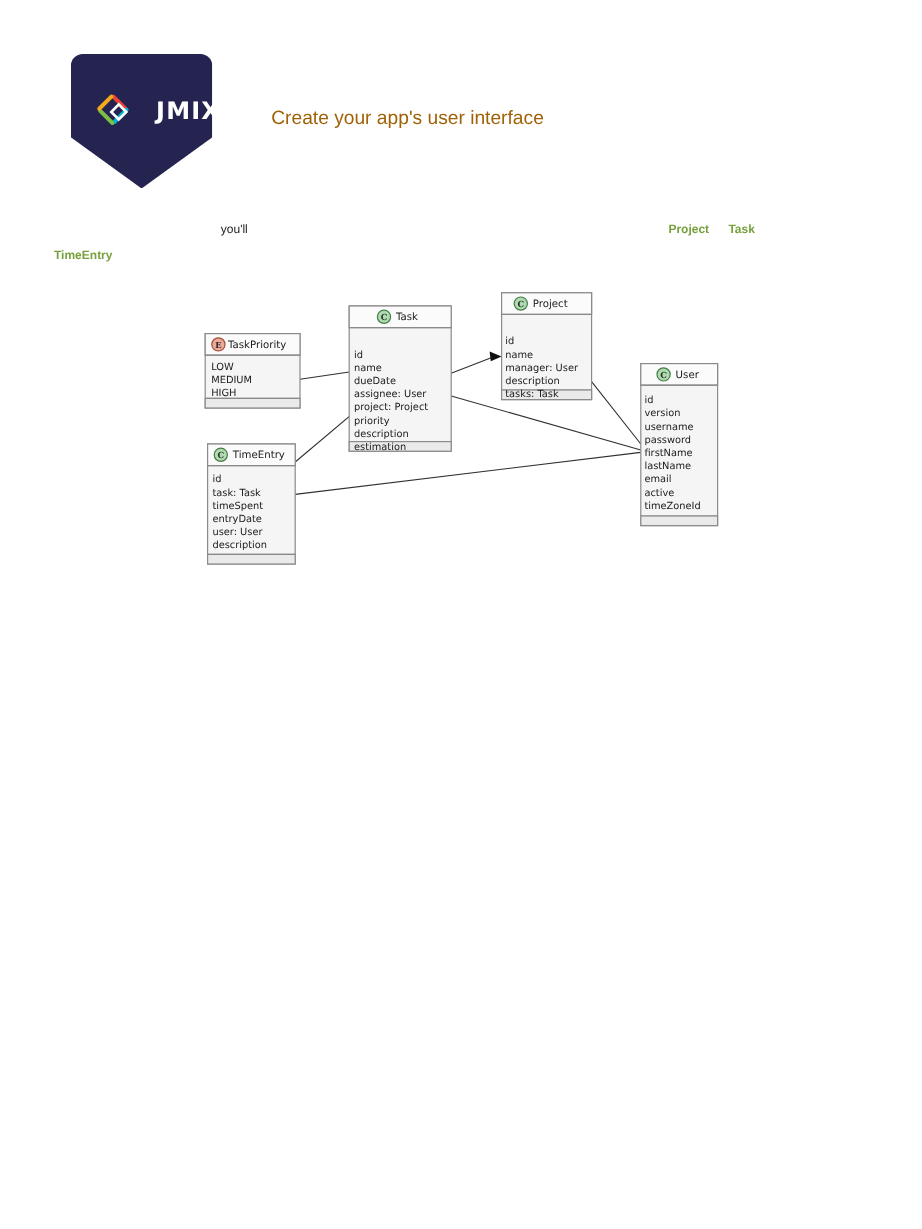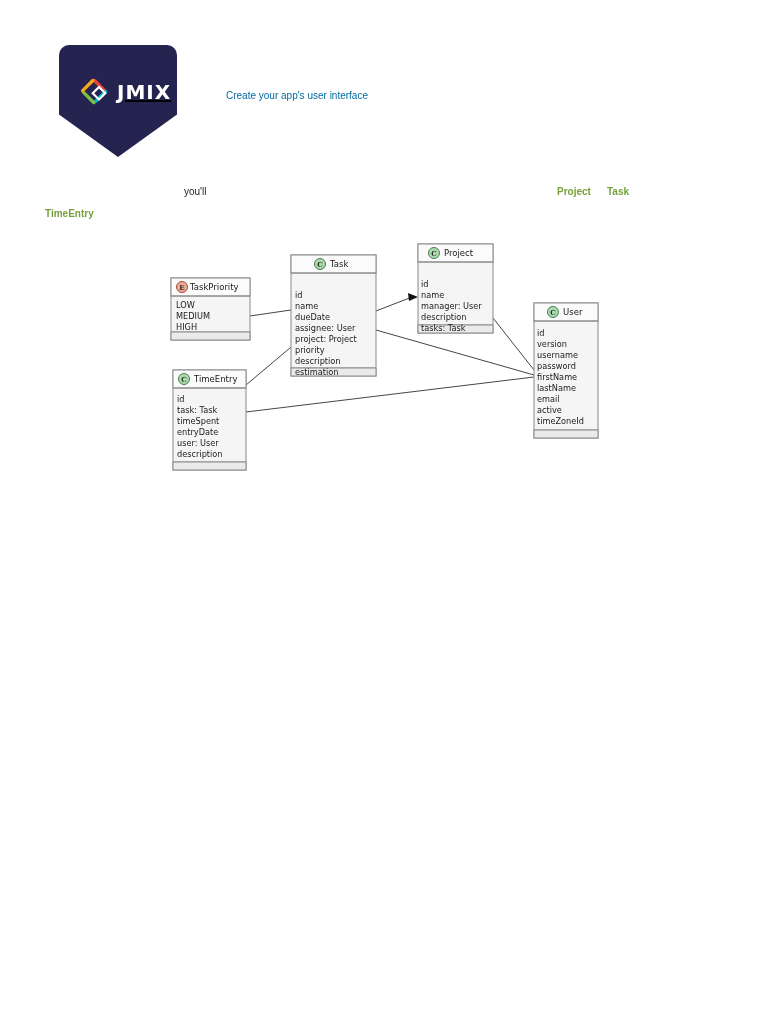--- a/index.html
+++ b/index.html
@@ -31,40 +31,39 @@
     border-radius: 10px 10px 0 0;
     
     clip-path: polygon(0% 0%, 100% 0%, 100% 62%, 50% 100%, 0% 62%);
   }
   #logo-inner {
     position: absolute;
     left: 22px;
     top: 33px;
     display: flex;
     align-items: center;
-    gap: 9px;
-    text-decoration: underline;
+    gap: 22px;
   }
   #jmix-mark { width: 27px; height: 27px; display:block; }
   #jmix-wordmark {
     color: #ffffff;
     font-size: 20px;
     font-weight: 700;
     letter-spacing: 1px;
     line-height: 1;
     font-family: "DejaVu Sans", sans-serif;
   }
 
   
   #page-title {
     position: absolute;
     left: 226px;
     top: 90px;
-    font-size: 10px;
-    color: #0369a1;
+    font-size: 16px;
+    color: #a16207;
     font-family: "Liberation Sans", sans-serif;
     white-space: nowrap;
   }
 
   
   .frag {
     position: absolute;
     font-size: 10px;
     white-space: nowrap;
     font-family: "Liberation Sans", sans-serif;

